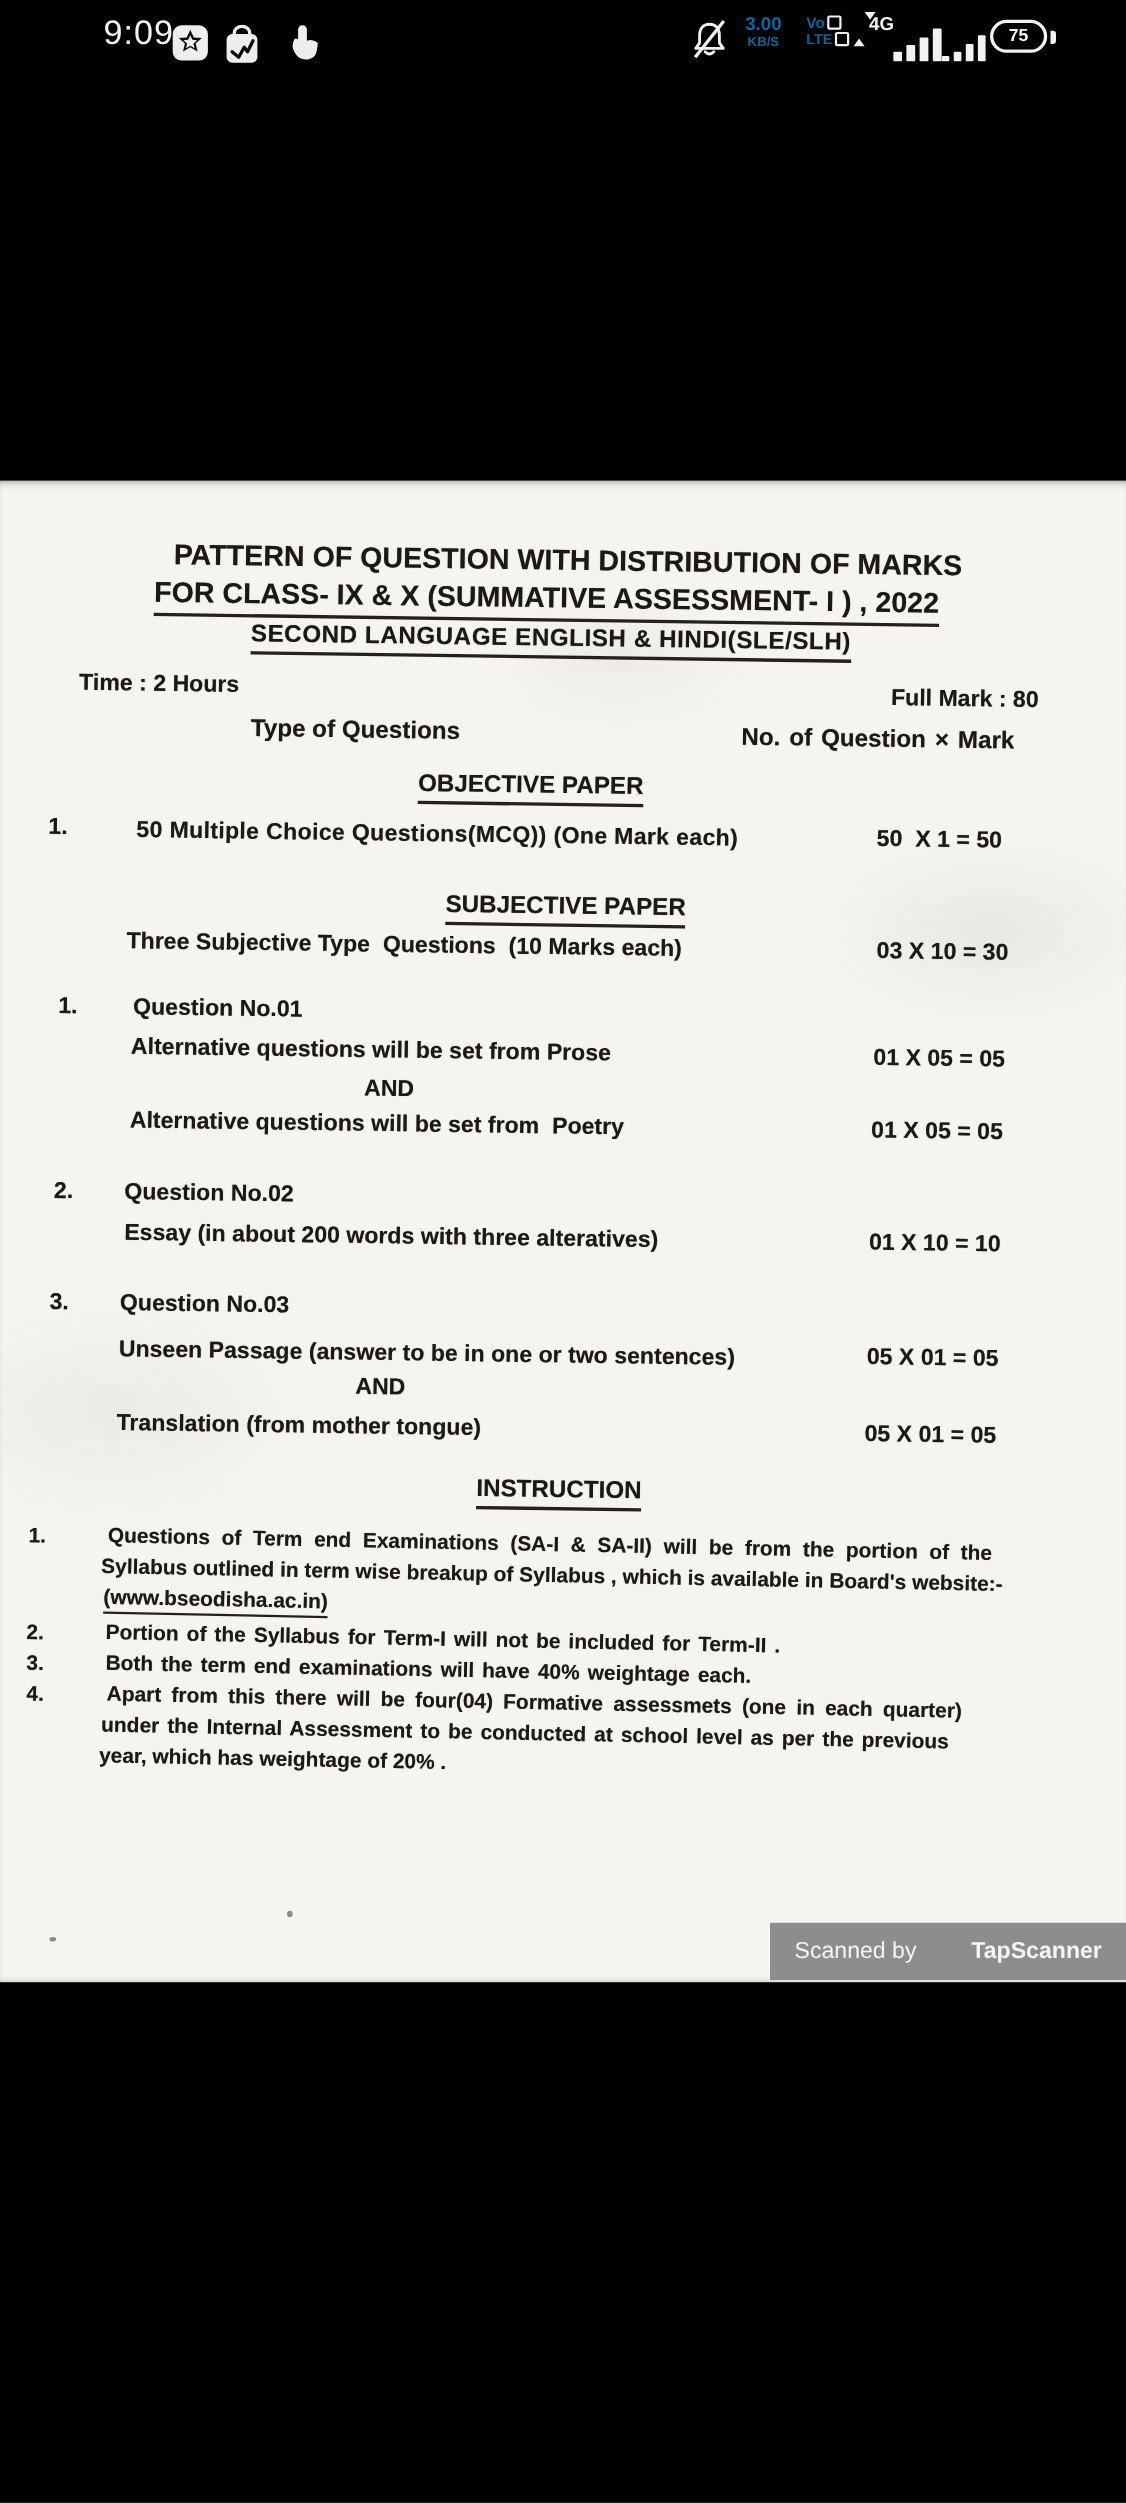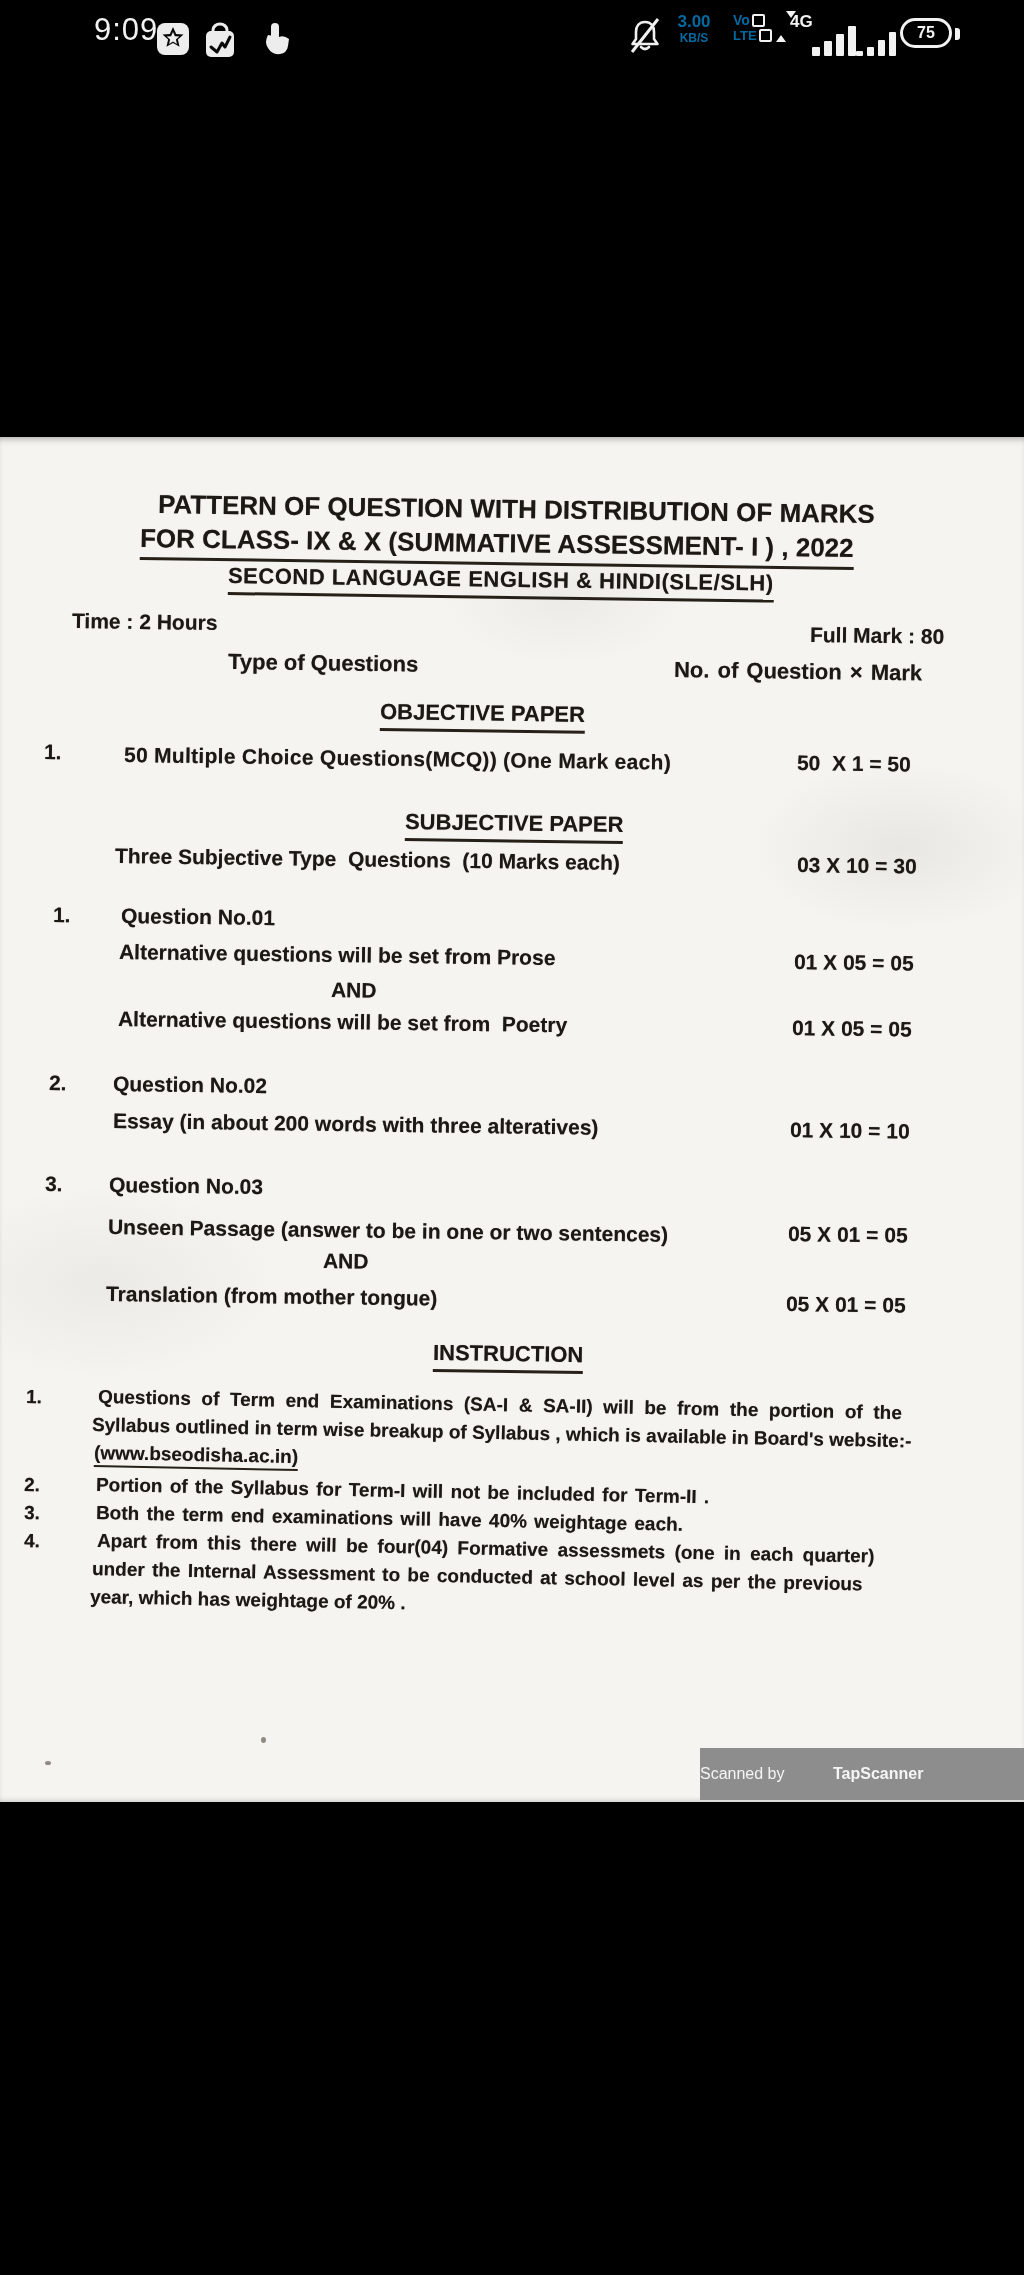--- a/index.html
+++ b/index.html
@@ -35,21 +35,21 @@
   .t2{position:absolute;font-weight:700;color:#1c1915;white-space:pre;
       text-shadow:0 0 .7px rgba(35,30,24,.55);transform:rotate(1.15deg);transform-origin:0 50%;}
   .fs26{font-size:26px;} .fs22{font-size:22px;} .fs21{font-size:21px;} .fs19{font-size:19px;}
   .u3{border-bottom:3px solid #262019;padding-bottom:3px;}
   .u2{border-bottom:2px solid #262019;padding-bottom:1px;}
   .ws2{word-spacing:2px;} .ws4{word-spacing:4px;} .ls3{letter-spacing:.3px;}
   .speck{position:absolute;background:#8f8a82;border-radius:50%;}
 
   
   .watermark{position:absolute;left:700px;top:1311px;width:324px;height:52px;background:#8d8d8d;
-             display:flex;align-items:center;color:#f5f5f5;font-size:16px;white-space:pre;}
+             display:flex;align-items:center;justify-content:center;color:#f5f5f5;font-size:21px;white-space:pre;}
   .watermark b{font-weight:700;margin-left:44px;}
 
   
   .navbar{position:absolute;left:0;top:2160px;width:1024px;height:115px;background:#000;}
 </style>
 </head>
 <body>
 
 <div class="screen">
 

